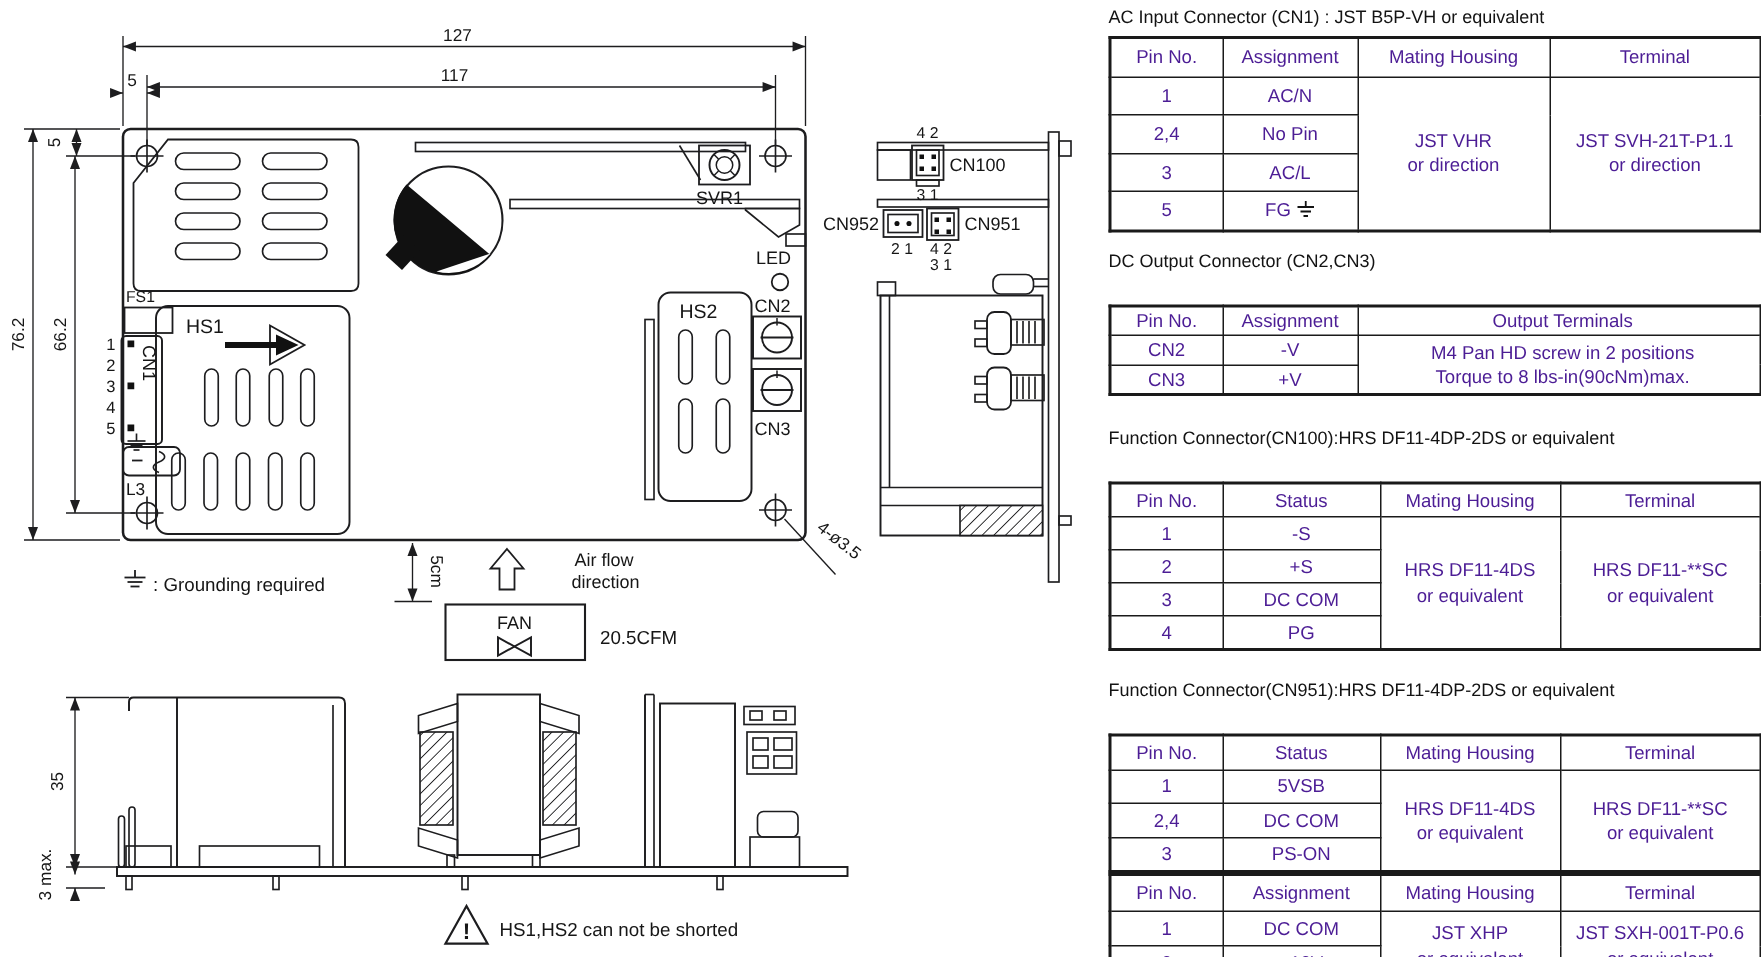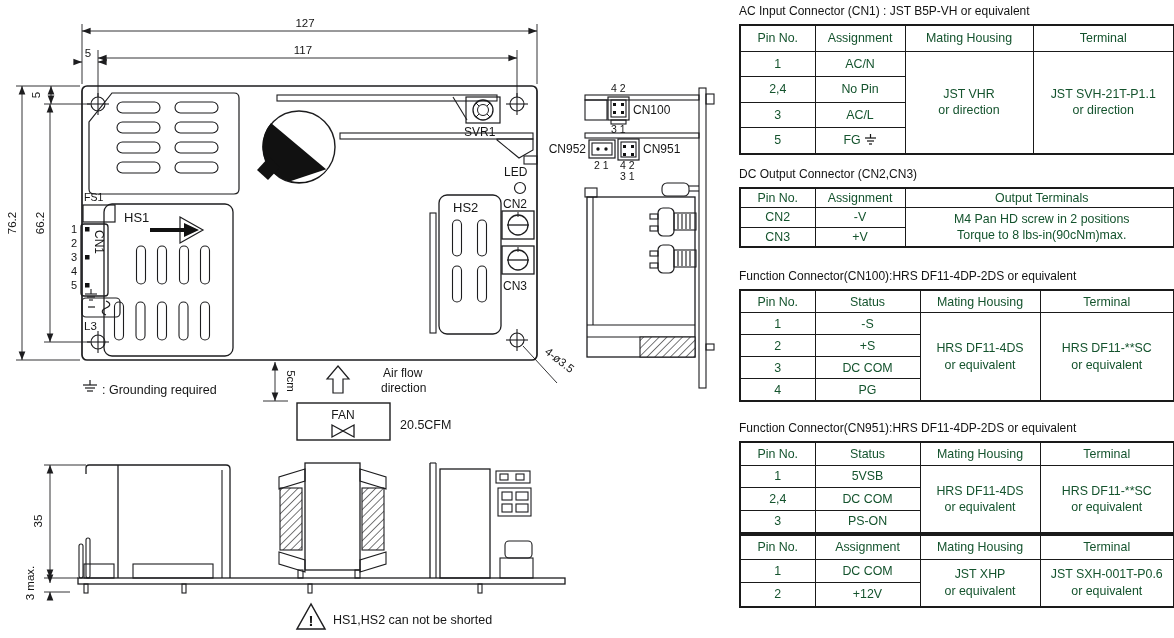--- a/index.html
+++ b/index.html
@@ -3,26 +3,26 @@
 <meta charset="utf-8">
 <style>
   html,body{margin:0;padding:0;background:#fff;}
   #page{position:relative;width:1174px;height:638px;background:#fff;overflow:hidden;
         font-family:"Liberation Sans",sans-serif;color:#111;}
   #drawing{position:absolute;left:0;top:0;}
   svg text{fill:#161616;stroke:none;font-family:"Liberation Sans",sans-serif;}
   #tables{position:absolute;left:739px;top:0;width:435px;}
   .tbl-title{font-size:12px;color:#131313;white-space:nowrap;line-height:18px;}
   .t-m1{margin-top:2px;margin-bottom:4px;}
-  .t-m2{margin-top:10px;margin-bottom:4px;}
-  .t-m3{margin-top:19px;margin-bottom:4px;}
-  .t-m4{margin-top:17px;margin-bottom:4px;}
+  .t-m2{margin-top:10px;margin-bottom:20px;}
+  .t-m3{margin-top:19px;margin-bottom:20px;}
+  .t-m4{margin-top:17px;margin-bottom:20px;}
   .t-m5{margin-top:17px;margin-bottom:4px;}
   table.spec{border-collapse:collapse;table-layout:fixed;width:434px;
-             border:2px solid #1a1a1a;font-size:12.4px;color:#14532d;}
+             border:2px solid #1a1a1a;font-size:12.4px;color:#4c1d95;}
   table.spec th,table.spec td{border:1.4px solid #1a1a1a;text-align:center;
              vertical-align:middle;padding:0 2px;font-weight:400;overflow:hidden;}
   .pre{white-space:pre-line;line-height:1.3;}
   .lft{text-align:right;padding-left:7px !important;}
   .rh26 th,.rh26 td{height:24.5px;}
   .rh20 th,.rh20 td{height:18.5px;}
   .rh22 th,.rh22 td{height:21px;}
   .rh23 th,.rh23 td{height:21.5px;}
   .rh24 th,.rh24 td{height:22.5px;}
   .gnd-ic{display:inline-block;vertical-align:-1px;margin-left:3px;}

